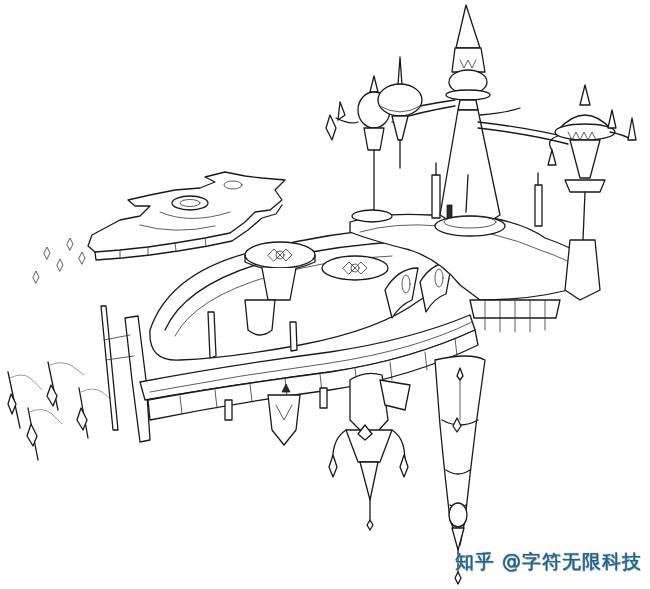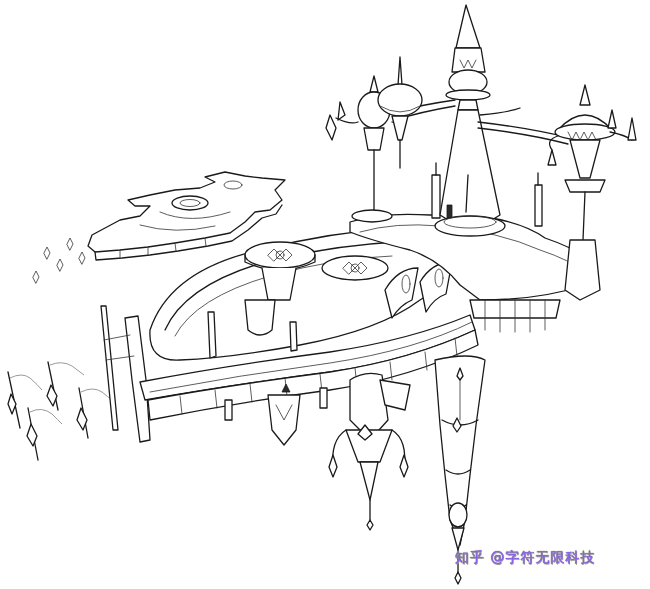--- a/index.html
+++ b/index.html
@@ -5,21 +5,21 @@
   html, body { margin: 0; padding: 0; background: #ffffff; }
   body { width: 650px; height: 589px; overflow: hidden; position: relative; font-family: "DejaVu Sans", sans-serif; }
   #art { position: absolute; left: 0; top: 0; width: 650px; height: 589px; }
   .ink { fill: none; stroke: #1a1a1a; stroke-width: 1.3; stroke-linejoin: round; stroke-linecap: round; }
   .ink-thin { fill: none; stroke: #333; stroke-width: 0.8; stroke-linejoin: round; stroke-linecap: round; }
   .ink-fill { fill: #ffffff; stroke: #1a1a1a; stroke-width: 1.3; stroke-linejoin: round; }
   .dark { fill: #2a2a2a; stroke: #1a1a1a; stroke-width: 0.8; }
   .grey { fill: none; stroke: #9a9a9a; stroke-width: 1; }
   #watermark {
     position: absolute; left: 455px; top: 549px;
-    font-size: 14px; color: #8b5cf6; letter-spacing: 1px;
+    font-size: 19px; color: #0369a1; letter-spacing: 1px;
     text-shadow: 0 0 1px #8a8a8a, 0 0 1px #8a8a8a, 0.5px 0.5px 0 #9a9a9a, -0.5px -0.5px 0 #9a9a9a;
     white-space: nowrap;
   }
 </style>
 </head>
 <body>
 
 <svg id="art" viewBox="0 0 650 589" xmlns="http://www.w3.org/2000/svg">
 
   <g>

